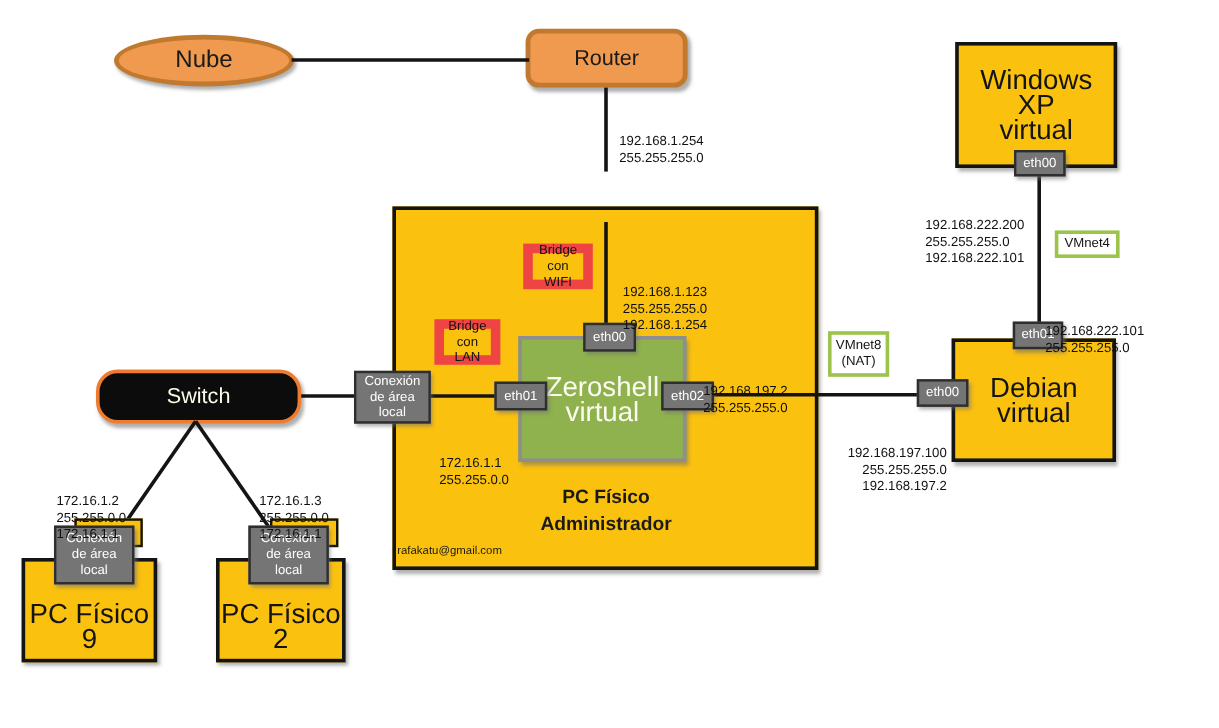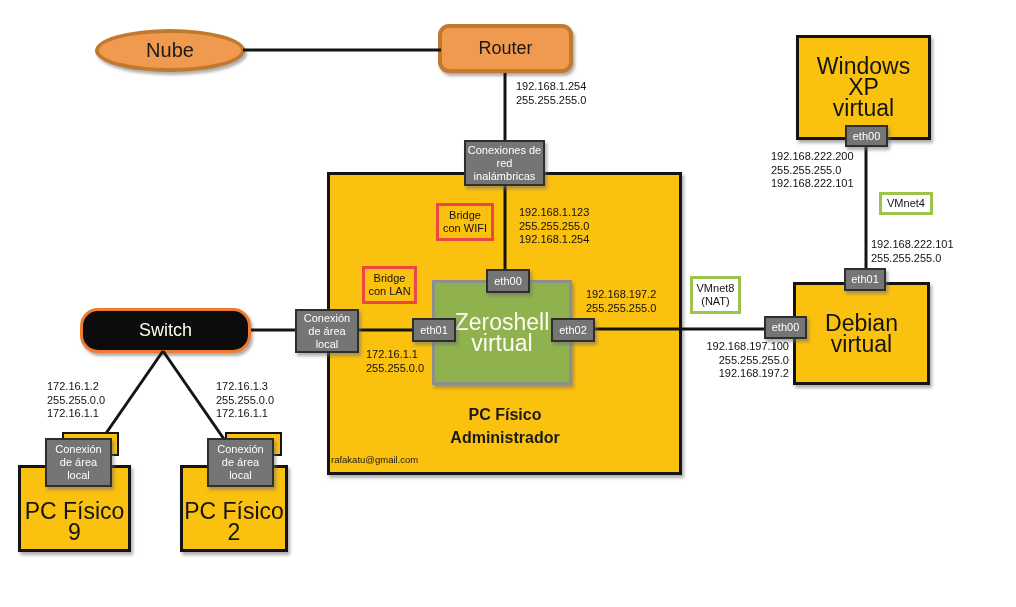--- a/index.html
+++ b/index.html
@@ -27,24 +27,24 @@
   
   .tab{
     background:#757575; border:2px solid #2E2E2E; color:#ffffff;
     font-size:11px; line-height:13px; z-index:5;
   }
   .minitab{background:#FBC10F; border:2px solid #141414; z-index:4;}
 
   
   .tag{font-size:11px; line-height:13px; color:#141414; z-index:6;}
   .tag.vmnet{background:#ffffff; border:3px solid #9CC34B;}
-  .tag.bridge{background:transparent; border:3px solid #ef4444;}
+  .tag.bridge{background:transparent; border:8px solid #ef4444;}
 
   
-  .ip{font-size:11px; line-height:13.5px; color:#111; z-index:6;}
+  .ip{font-size:11px; line-height:13.5px; color:#111; z-index:6;margin-top:32px;}
 
   svg.lines{position:absolute; left:0; top:0; z-index:3;}
 </style>
 </head>
 <body>
 
 <div id="canvas">
 
   <svg class="lines" width="1016" height="607">
     <g stroke="#141414" stroke-width="3" fill="none">
@@ -95,23 +95,20 @@
     <span class="nodelabel" style="margin-top:26px;">PC Físico 9</span>
   </div>
 
   <div class="abs bigbox center shadow" style="left:180px;top:465px;width:108px;height:87px;">
     <span class="nodelabel" style="margin-top:26px;">PC Físico 2</span>
   </div>
 
   <div class="abs minitab" style="left:62px;top:432px;width:57px;height:24px;"></div>
   <div class="abs minitab" style="left:225px;top:432px;width:57px;height:24px;"></div>
 
-  <div class="abs tab center ml shadow" style="left:464px;top:140px;width:81px;height:46px;">Conexiones de
-red
-inalámbricas</div>
 
   <div class="abs tab center shadow" style="left:486px;top:269px;width:44px;height:24px;">eth00</div>
   <div class="abs tab center shadow" style="left:412px;top:318px;width:44px;height:24px;">eth01</div>
   <div class="abs tab center shadow" style="left:551px;top:318px;width:44px;height:24px;">eth02</div>
 
   <div class="abs tab center shadow" style="left:845px;top:125px;width:43px;height:22px;">eth00</div>
   <div class="abs tab center shadow" style="left:844px;top:268px;width:42px;height:23px;">eth01</div>
   <div class="abs tab center shadow" style="left:764px;top:316px;width:43px;height:23px;">eth00</div>
 
   <div class="abs tab center ml shadow" style="left:295px;top:309px;width:64px;height:44px;">Conexión

